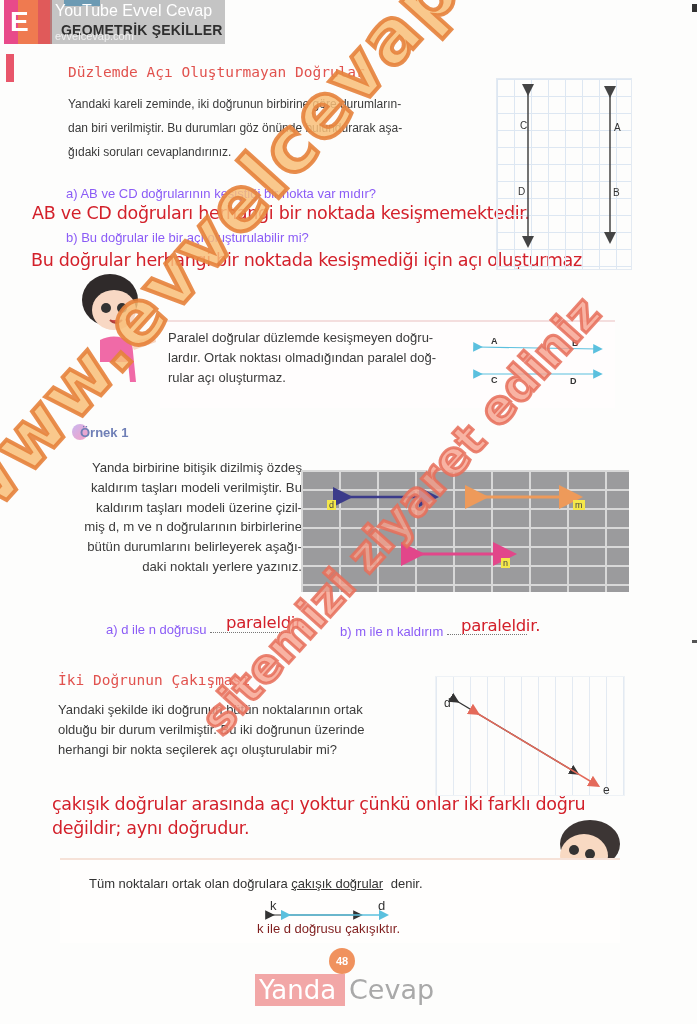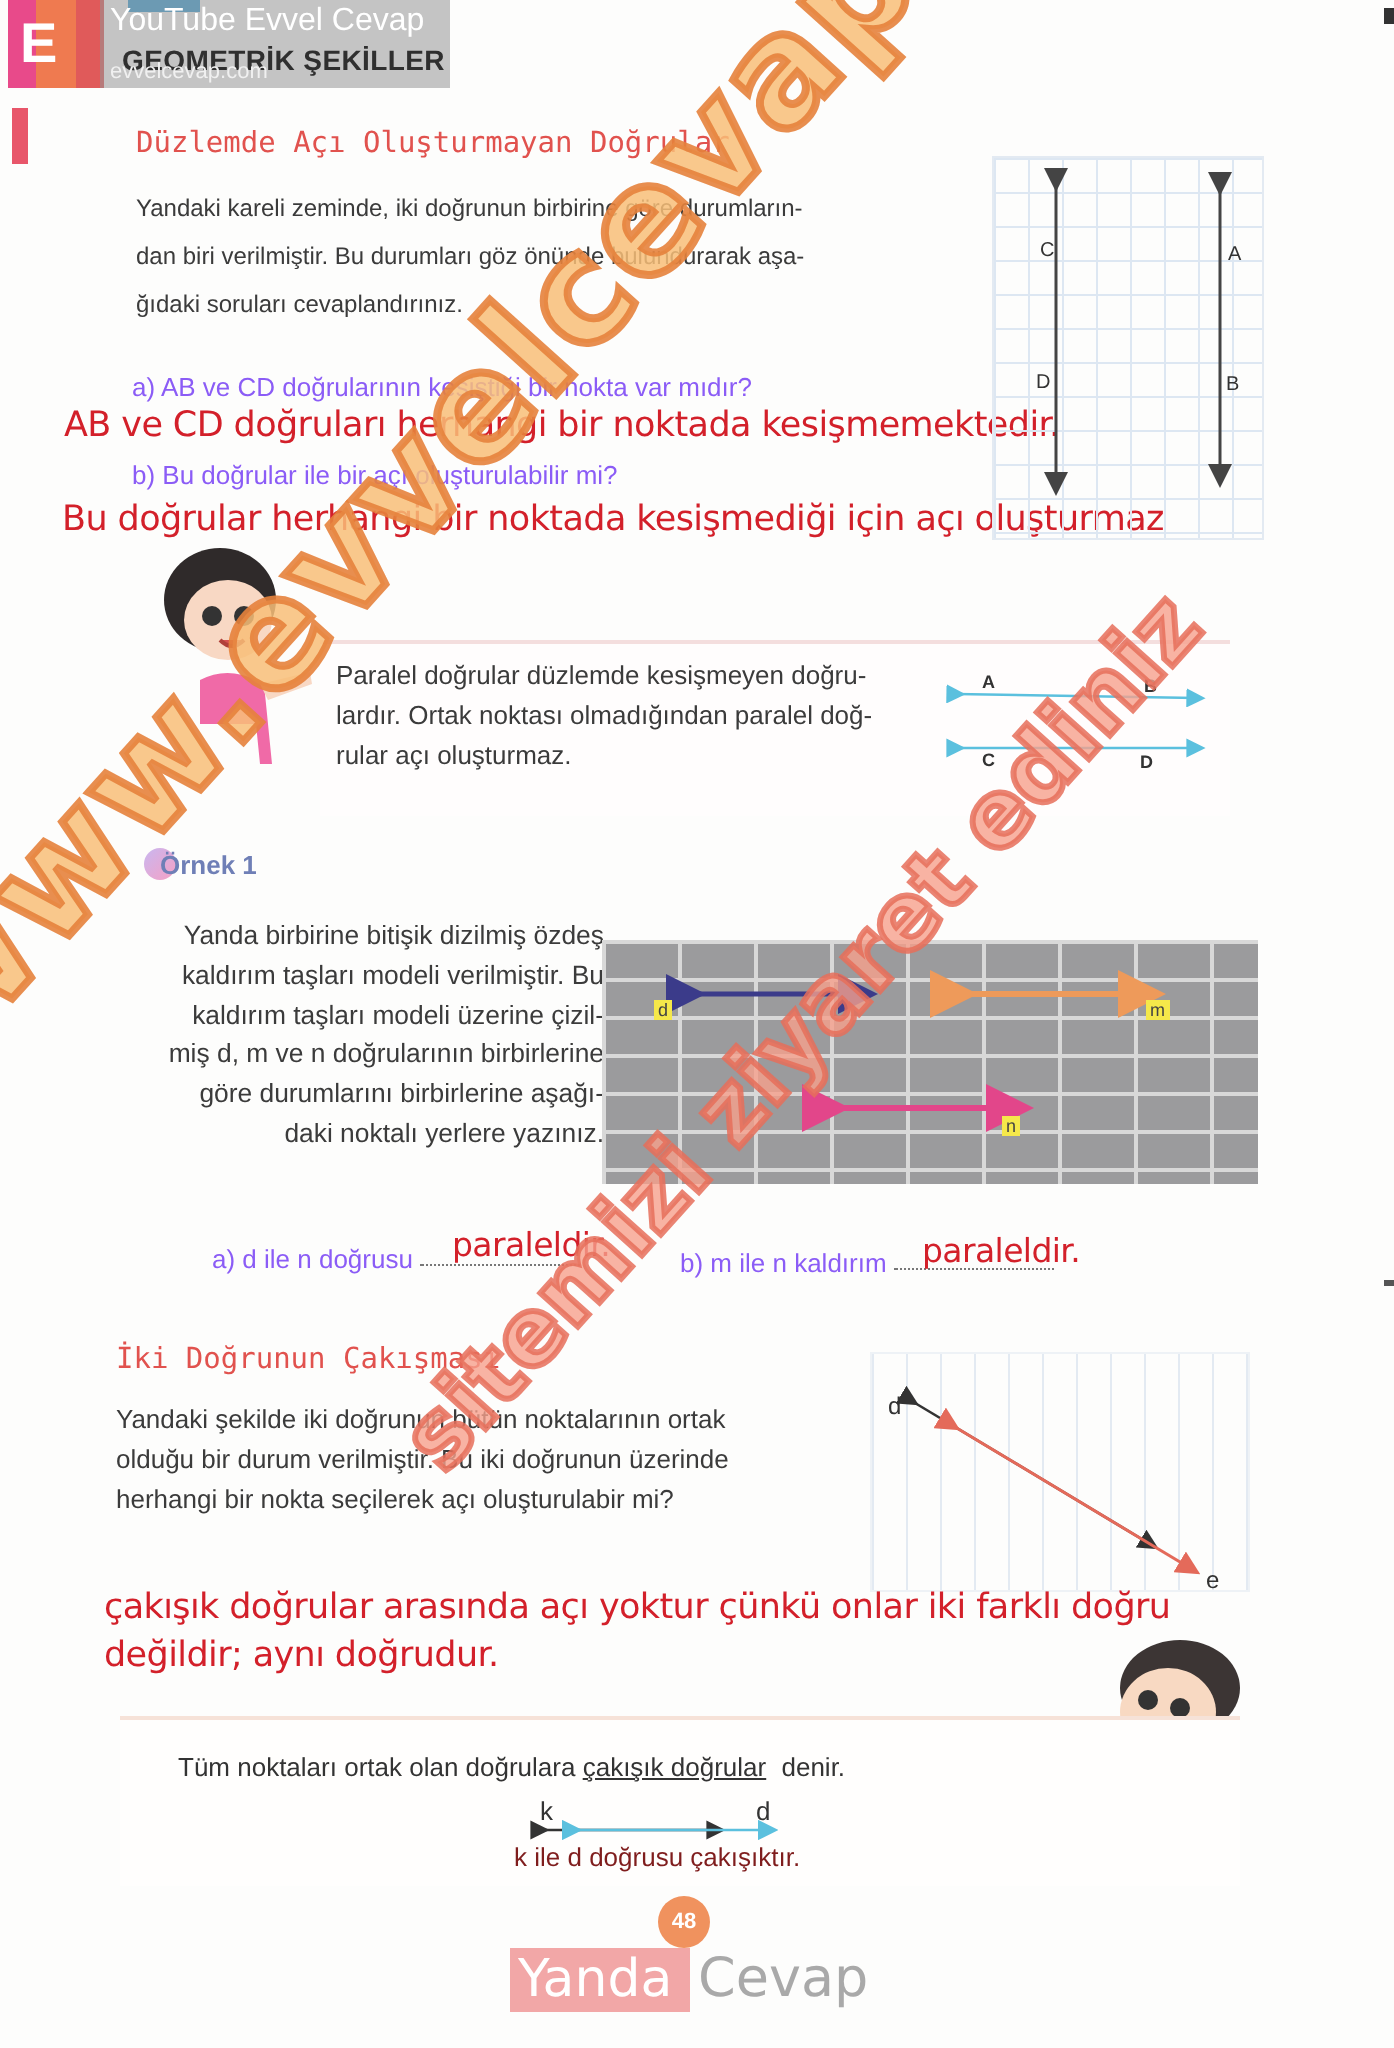--- a/index.html
+++ b/index.html
@@ -125,21 +125,21 @@
 <div class="abs" style="left:570px;top:376px;font-size:9px;font-weight:bold;color:#333;">D</div>
 
 <div class="abs" style="left:72px;top:424px;width:16px;height:16px;border-radius:50%;background:linear-gradient(135deg,#c9b7f0,#f6a0c4);"></div>
 <div class="abs" style="left:80px;top:425px;font-size:13px;font-weight:bold;color:#6f7fb6;">Örnek 1</div>
 
 <div class="abs body-text" style="left:62px;top:458px;width:240px;line-height:19.8px;font-size:13.2px;text-align:right;">
   <div>Yanda birbirine bitişik dizilmiş özdeş</div>
   <div>kaldırım taşları modeli verilmiştir. Bu</div>
   <div>kaldırım taşları modeli üzerine çizil-</div>
   <div>miş d, m ve n doğrularının birbirlerine</div>
-  <div>göre durumlarını birbirlerine aşağı-</div>
+  <div>bütün durumlarını belirleyerek aşağı-</div>
   <div>daki noktalı yerlere yazınız.</div>
 </div>
 
 <div class="brick"></div>
 <svg class="abs" style="left:301px;top:470px;" width="328" height="122">
   <defs>
     <marker id="ahv" markerWidth="8" markerHeight="8" refX="4" refY="4" orient="auto">
         <path d="M0,0 L8,4 L0,8 z" fill="#3b3b8a"></path>
       </marker>
     <marker id="aho" markerWidth="8" markerHeight="8" refX="4" refY="4" orient="auto">

